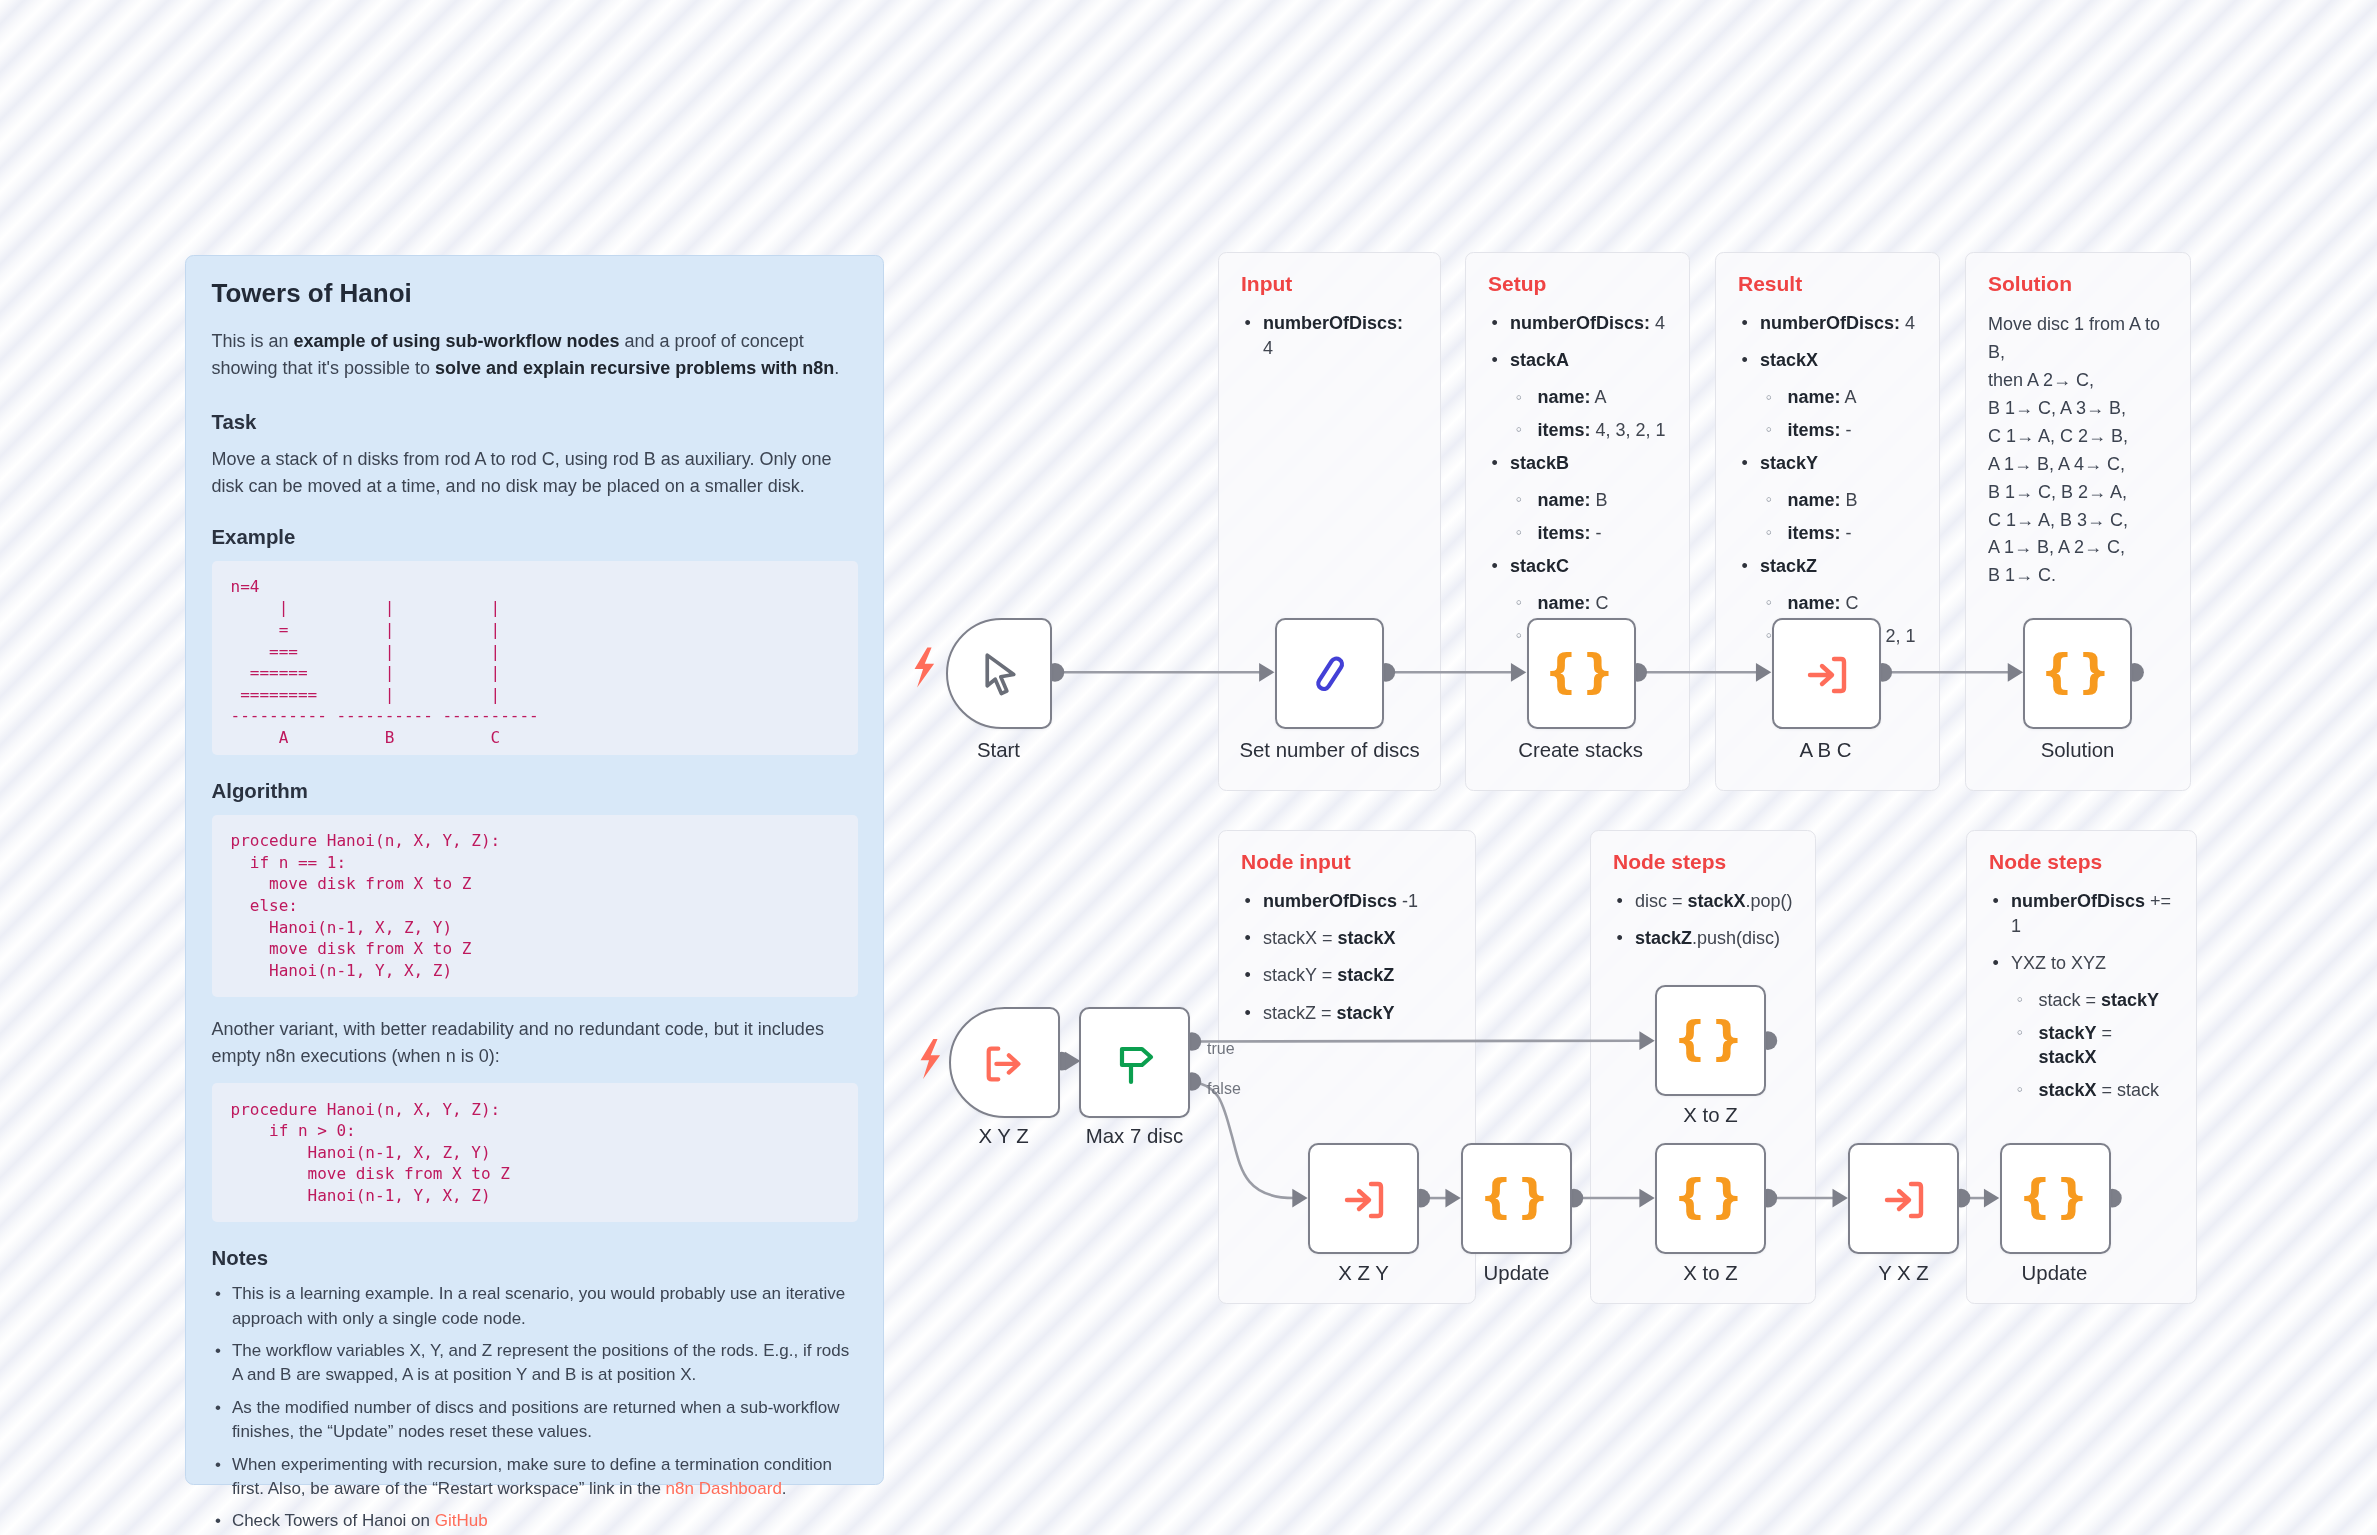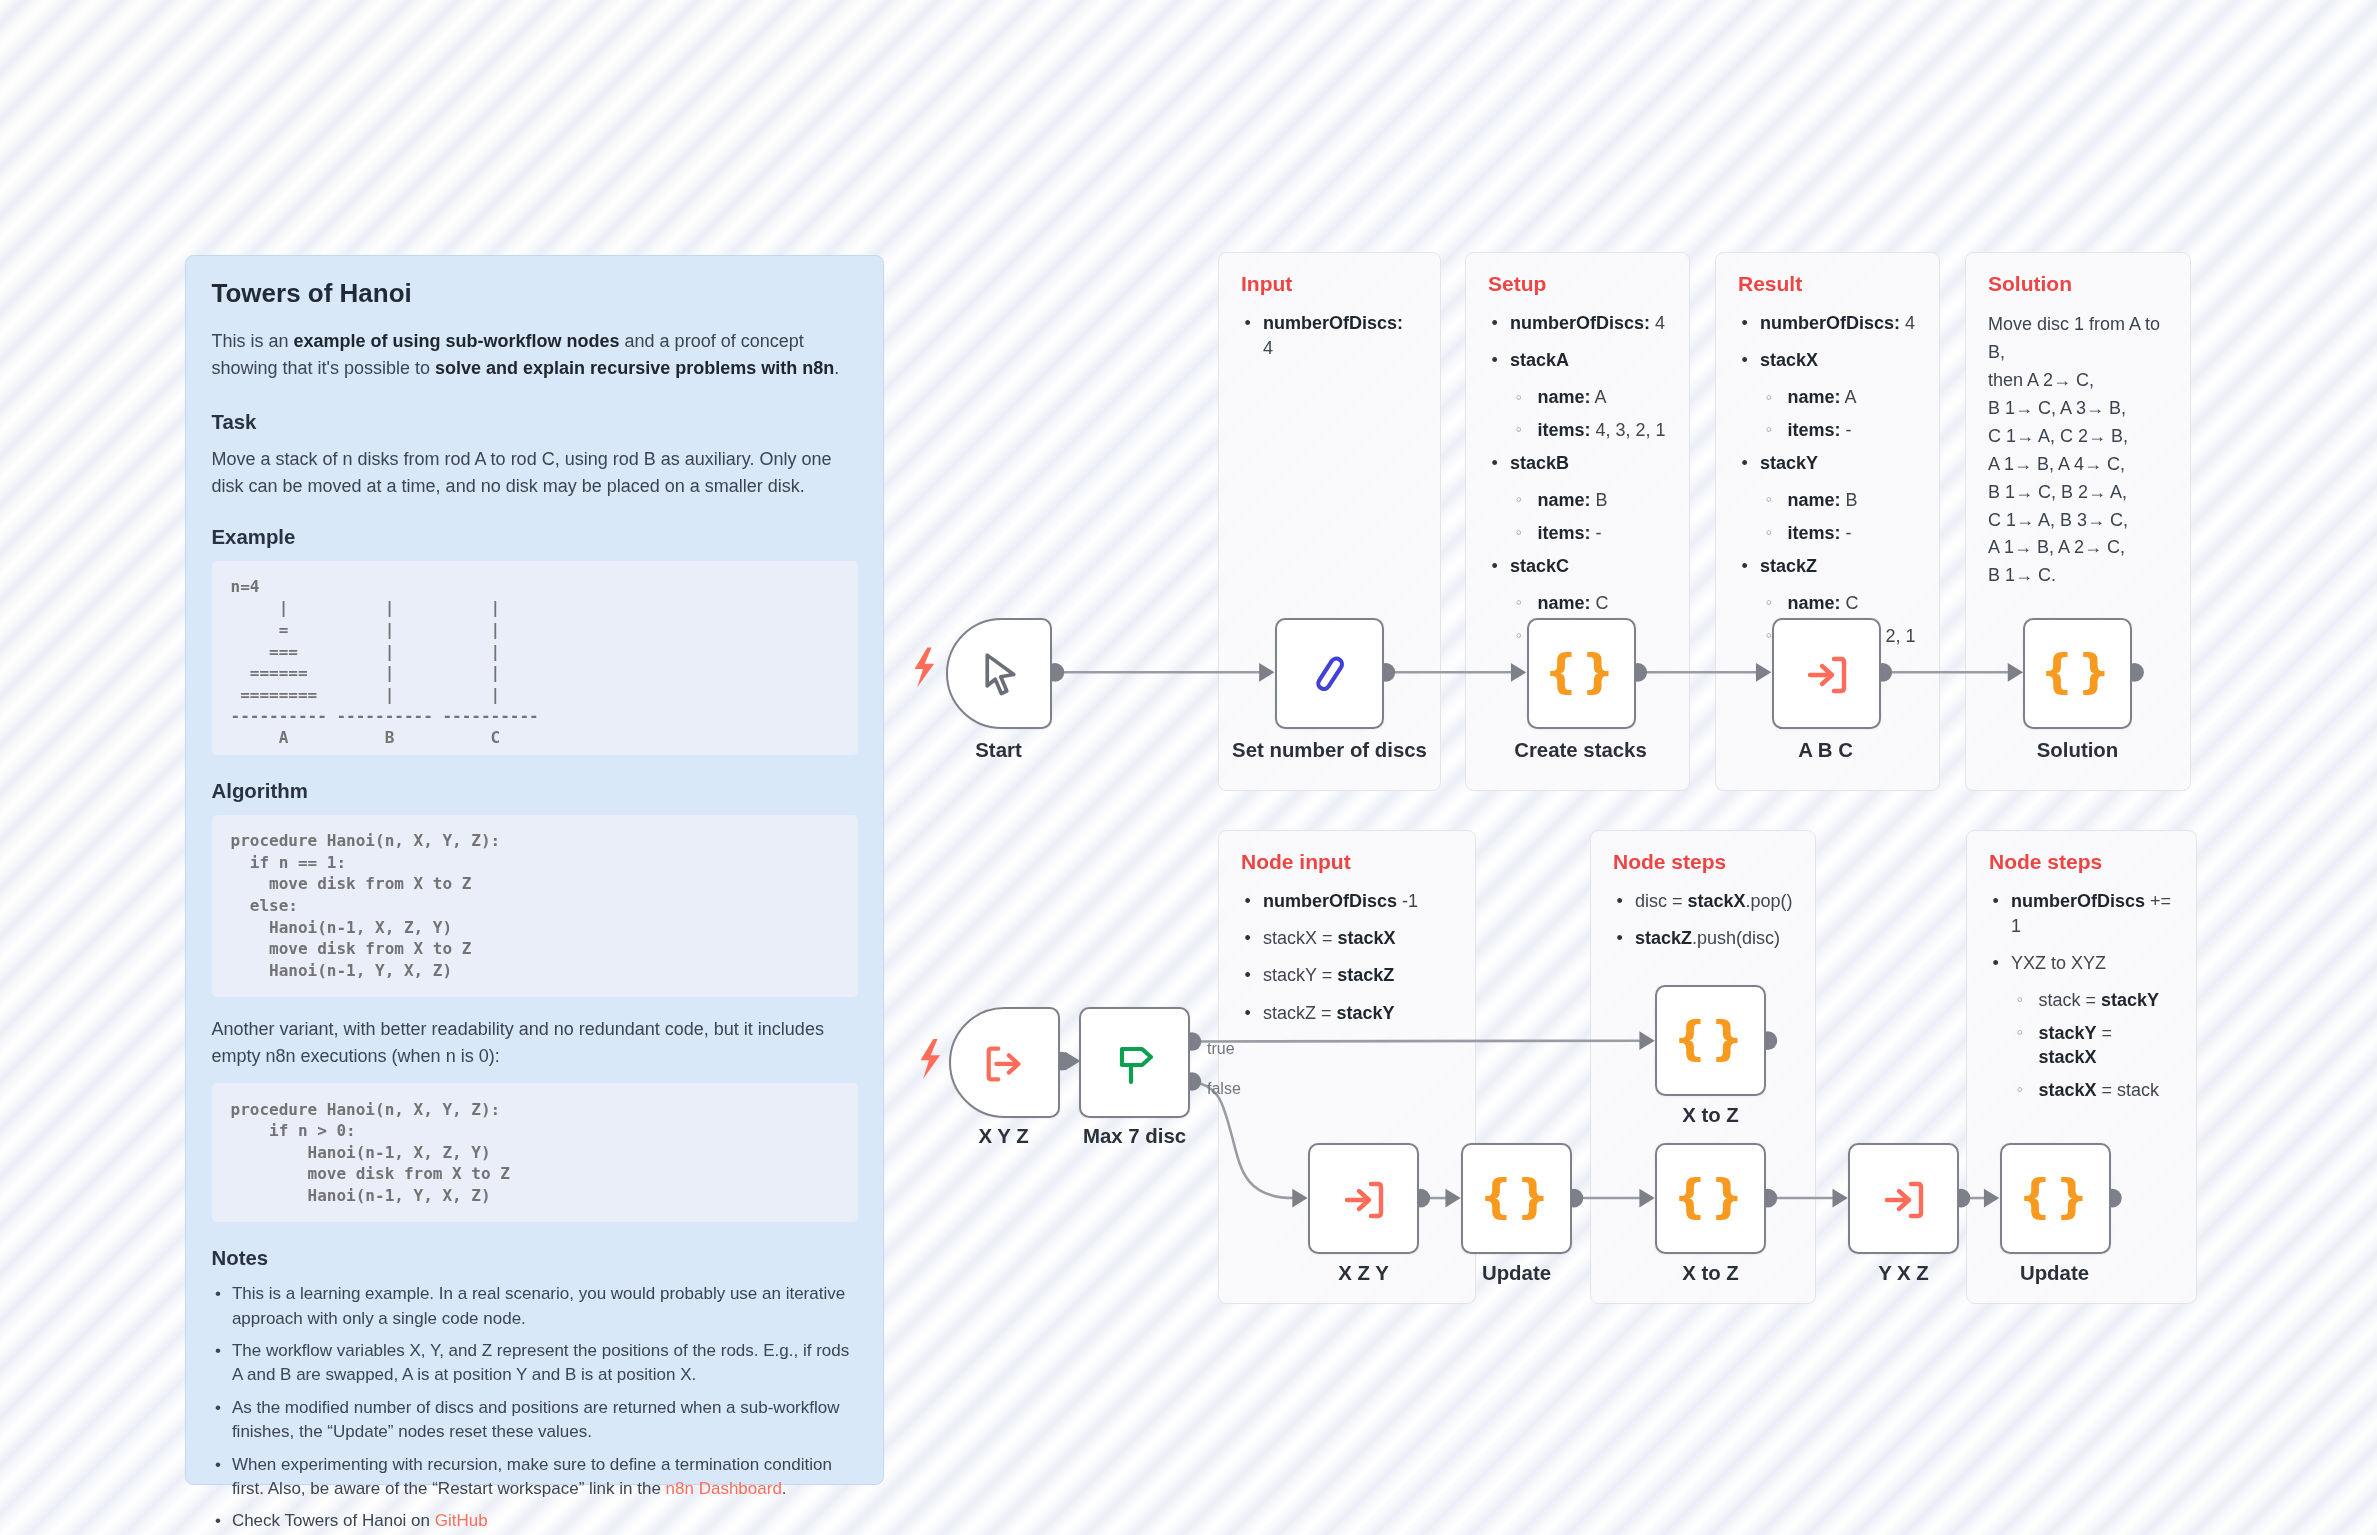--- a/index.html
+++ b/index.html
@@ -22,21 +22,21 @@
     padding:19px 22px; color:#40454f;
   }
   .note h1 { font-size:26px; font-weight:700; color:#222a37; margin-bottom:19px; }
   .note h2 { font-size:20.4px; font-weight:700; color:#2a3240; margin:25.5px 0 12px; }
   .note.gray h2 { font-size:21px; font-weight:600; color:#ef4444; margin:0 0 15.3px; }
   .note p { font-size:18px; line-height:1.5; }
   .note .b { font-weight:700; color:#20262f; }
   .note pre {
     background:#e9eef8; border-radius:5.1px; padding:15.3px 19px; margin:5.1px 0 8.5px;
     font-family:"DejaVu Sans Mono", monospace; font-size:16px; line-height:1.35;
-    color:#737373; white-space:pre;font-weight:bold;
+    color:#be185d; white-space:pre;
   }
   .note ul { list-style:none; }
   .note li { position:relative; font-size:17px; line-height:1.42; padding-left:20.4px; margin-bottom:8.5px; }
   .note li .marker { position:absolute; left:3.4px; }
   a.note-link, .note-link { color:#ff6d5a; text-decoration:none; cursor:pointer; }
 
   
   .nitem { position:relative; font-size:18px; line-height:1.35; padding-left:22px; margin-bottom:12.8px; color:#40454f; }
   .nitem .marker { position:absolute; left:3.4px; top:0; color:#2f333c; }
   .nsub { position:relative; font-size:18px; line-height:1.35; padding-left:25.5px; margin:8.5px 0 8.5px 24px; color:#40454f; }
@@ -46,21 +46,21 @@
   
   .node {
     position:absolute; width:111px; height:111px; background:#ffffff;
     border:2.1px solid #7e808b; border-radius:10.2px;
     display:flex; align-items:center; justify-content:center;
     box-shadow:0 0.9px 2.6px rgba(40,45,60,.06);
   }
   .node.trigger { border-radius:56px 10.2px 10.2px 56px; }
   .nlabel {
     position:absolute; width:221px; text-align:center;
-    font-size:20.4px; color:#2c303a; font-weight:700;
+    font-size:20.4px; color:#2c303a; font-weight:400;
   }
   .braces { font-family:"DejaVu Sans", sans-serif; font-size:46px; font-weight:700; color:#f79a1f; letter-spacing:4.3px; line-height:1; transform:translateY(-2.6px); }
   .port-label { position:absolute; font-size:16px; color:#70747e;margin-top:9px; }
   svg.overlay { position:absolute; left:0; top:0; pointer-events:none; }
 </style>
 </head>
 <body>
 
 <div class="note blue" style="left:185px; top:255px; width:699px; height:1230px;">
   <h1>Towers of Hanoi</h1>

